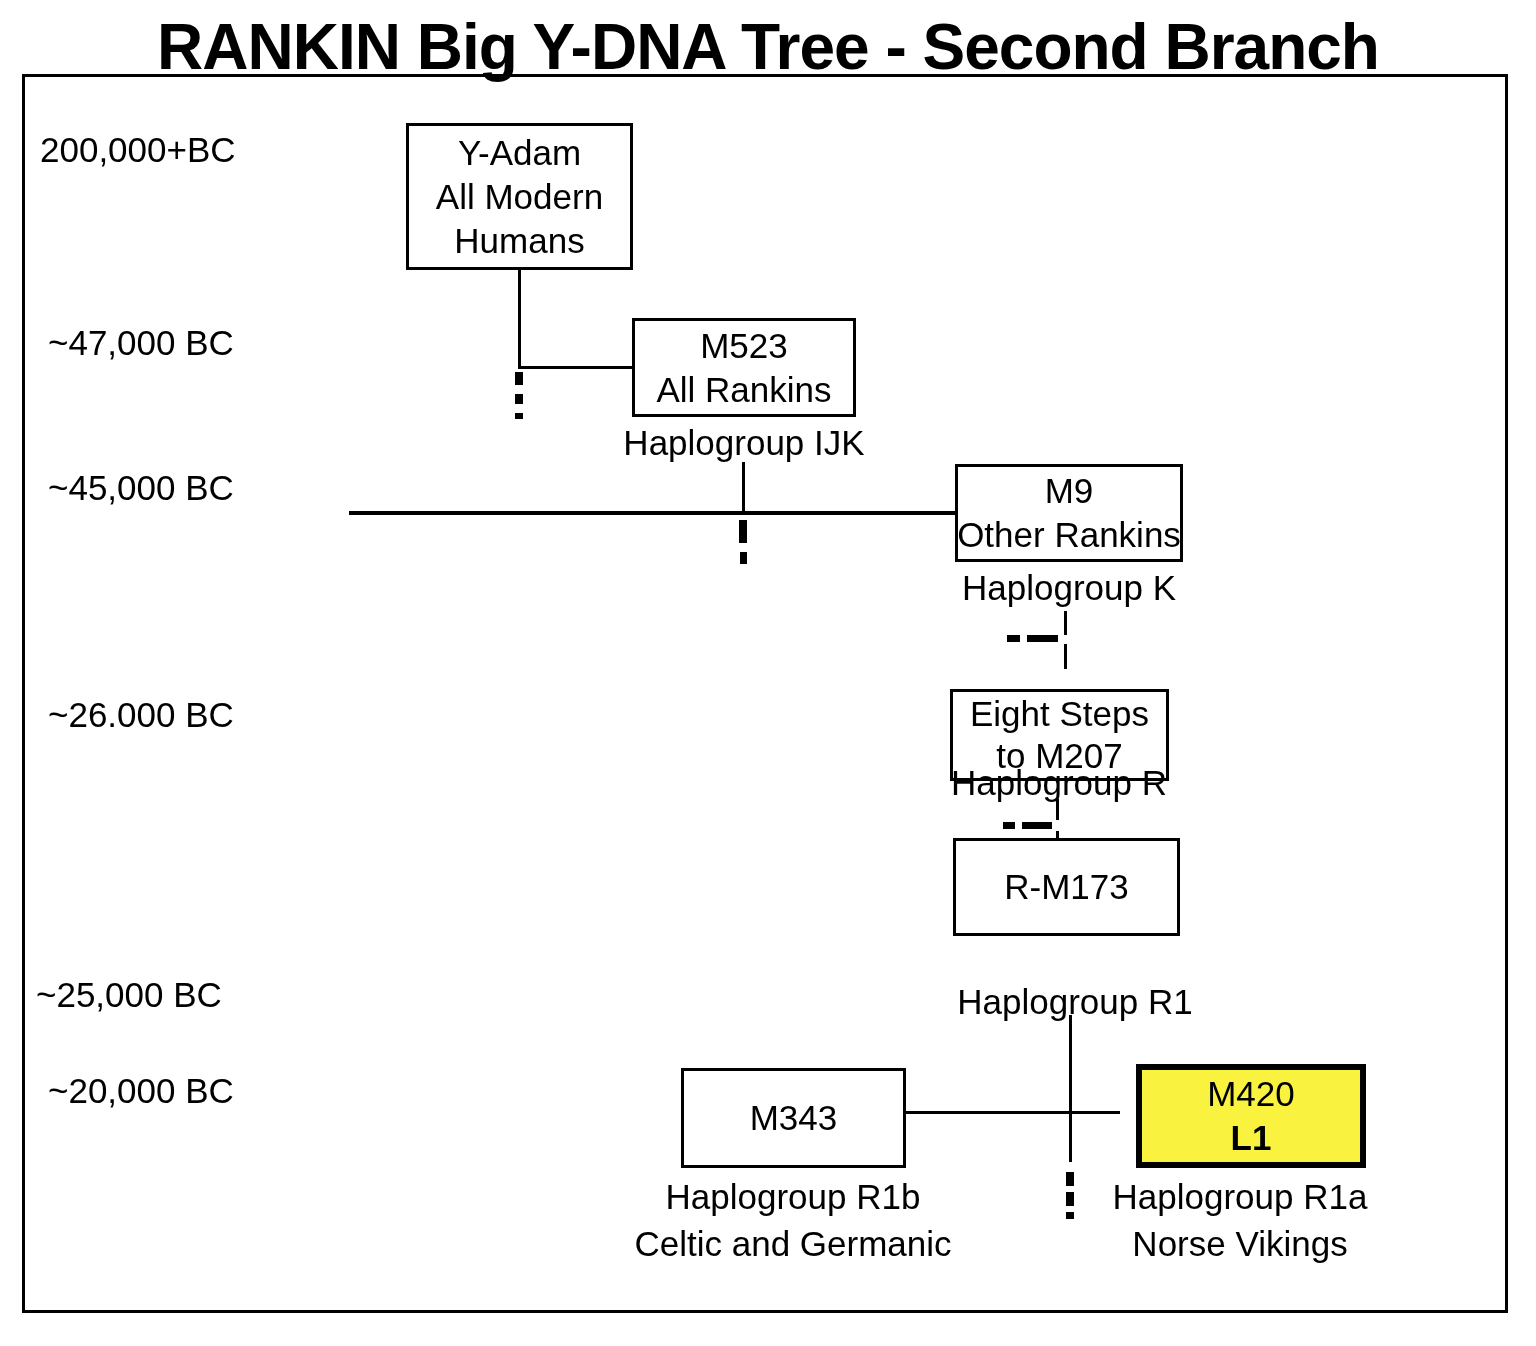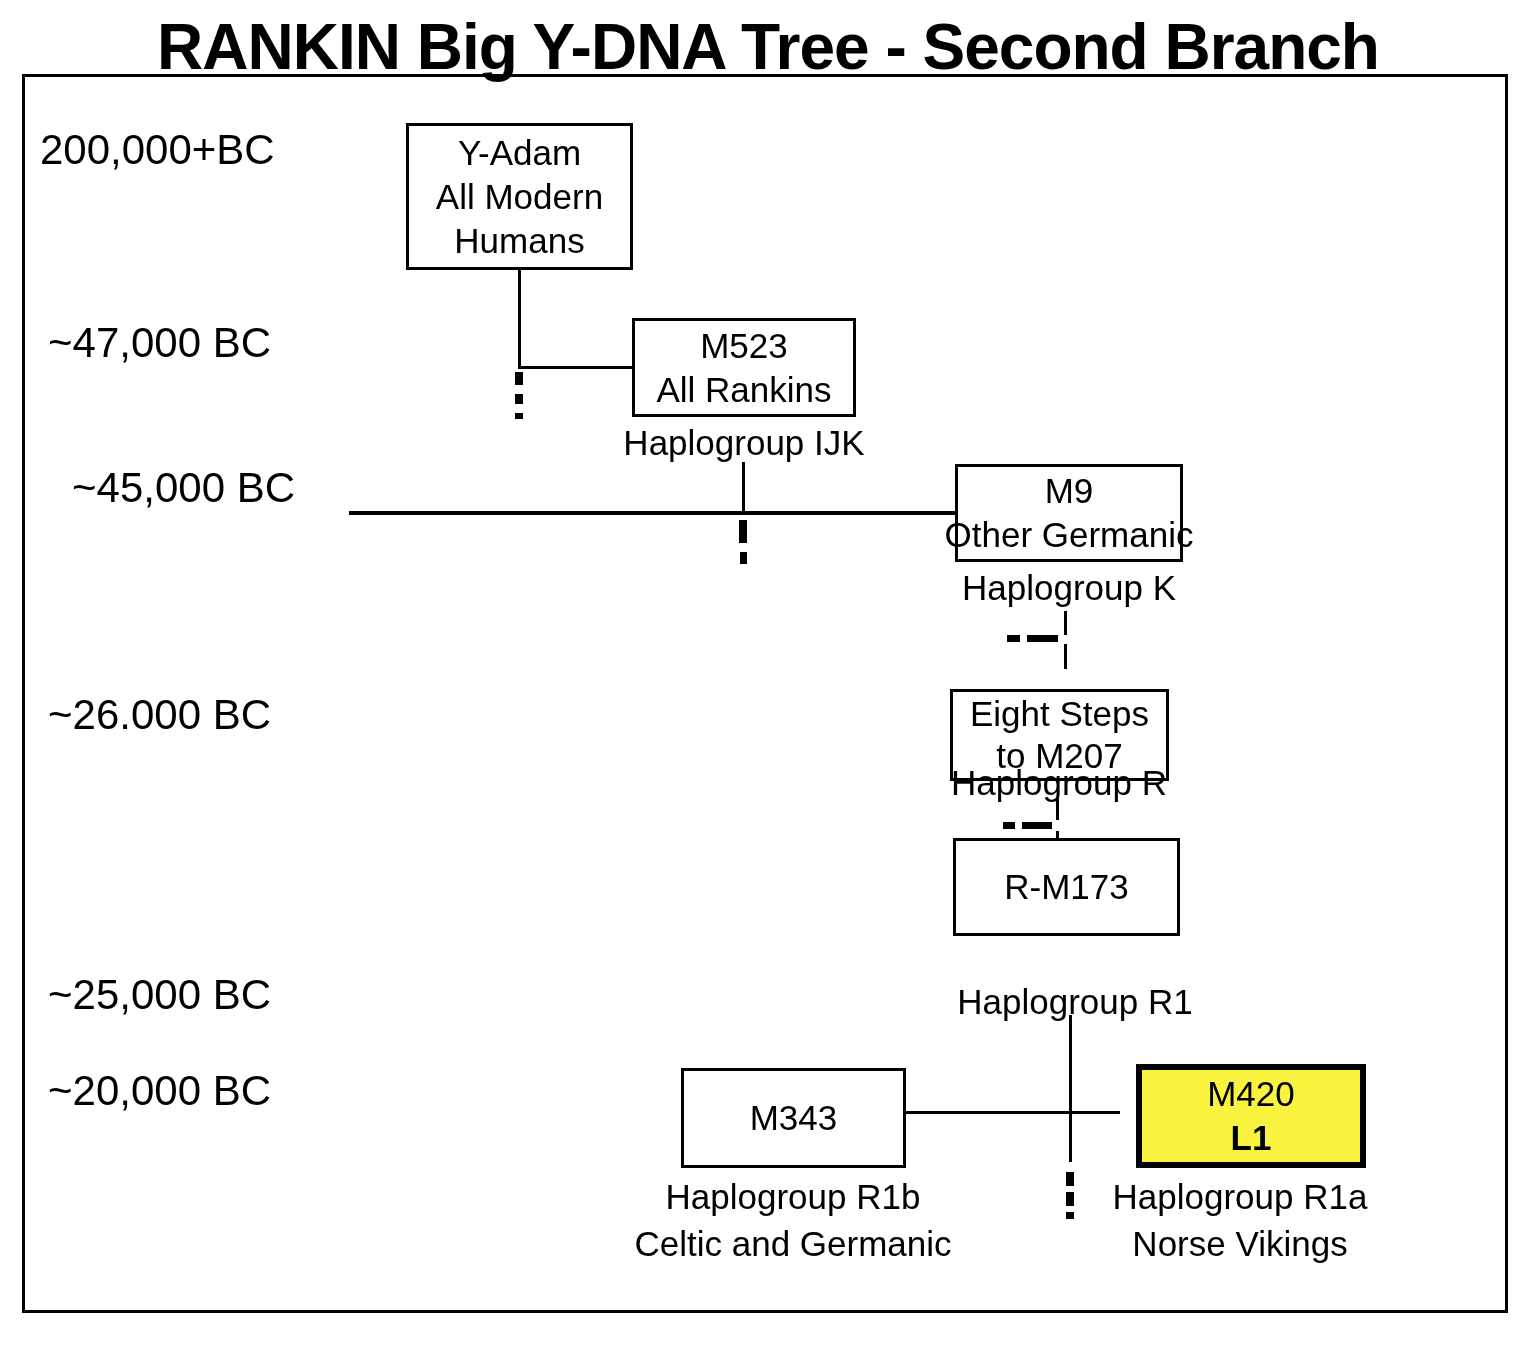--- a/index.html
+++ b/index.html
@@ -20,28 +20,28 @@
   #frame {
     position: absolute;
     left: 22px; top: 74px;
     width: 1486px; height: 1239px;
     border: 3px solid #000;
     box-sizing: border-box;
     background: transparent;
   }
   .time-label {
     position: absolute;
-    font-size: 42px; line-height: 38px;
+    font-size: 35px; line-height: 38px;
     white-space: nowrap;
   }
   #tl-0 { left: 40px; top: 131px; }
   #tl-1 { left: 48px; top: 324px; }
-  #tl-2 { left: 48px; top: 469px; margin-left: 24px; }
+  #tl-2 { left: 48px; top: 469px; }
   #tl-3 { left: 48px; top: 696px; }
-  #tl-4 { left: 48px; top: 976px; }
+  #tl-4 { left: 36px; top: 976px; }
   #tl-5 { left: 48px; top: 1072px; }
   .node {
     position: absolute;
     box-sizing: border-box;
     border: 3px solid #000;
     background: #ffffff;
     display: flex; flex-direction: column;
     align-items: center; justify-content: center;
     text-align: center;
     font-size: 35px; line-height: 44px;
@@ -152,21 +152,21 @@
 </div>
 
 <div class="node" id="node-m523">
   <div>M523</div>
   <div>All Rankins</div>
 </div>
 <div class="caption" id="cap-ijk">Haplogroup IJK</div>
 
 <div class="node" id="node-m9">
   <div>M9</div>
-  <div>Other Germanic</div>
+  <div>Other Rankins</div>
 </div>
 <div class="caption" id="cap-k">Haplogroup K</div>
 
 <div class="node" id="node-eight-steps">
   <div>Eight Steps</div>
   <div>to M207</div>
 </div>
 <div class="caption" id="cap-r">Haplogroup R</div>
 
 <div class="node" id="node-r-m173">

